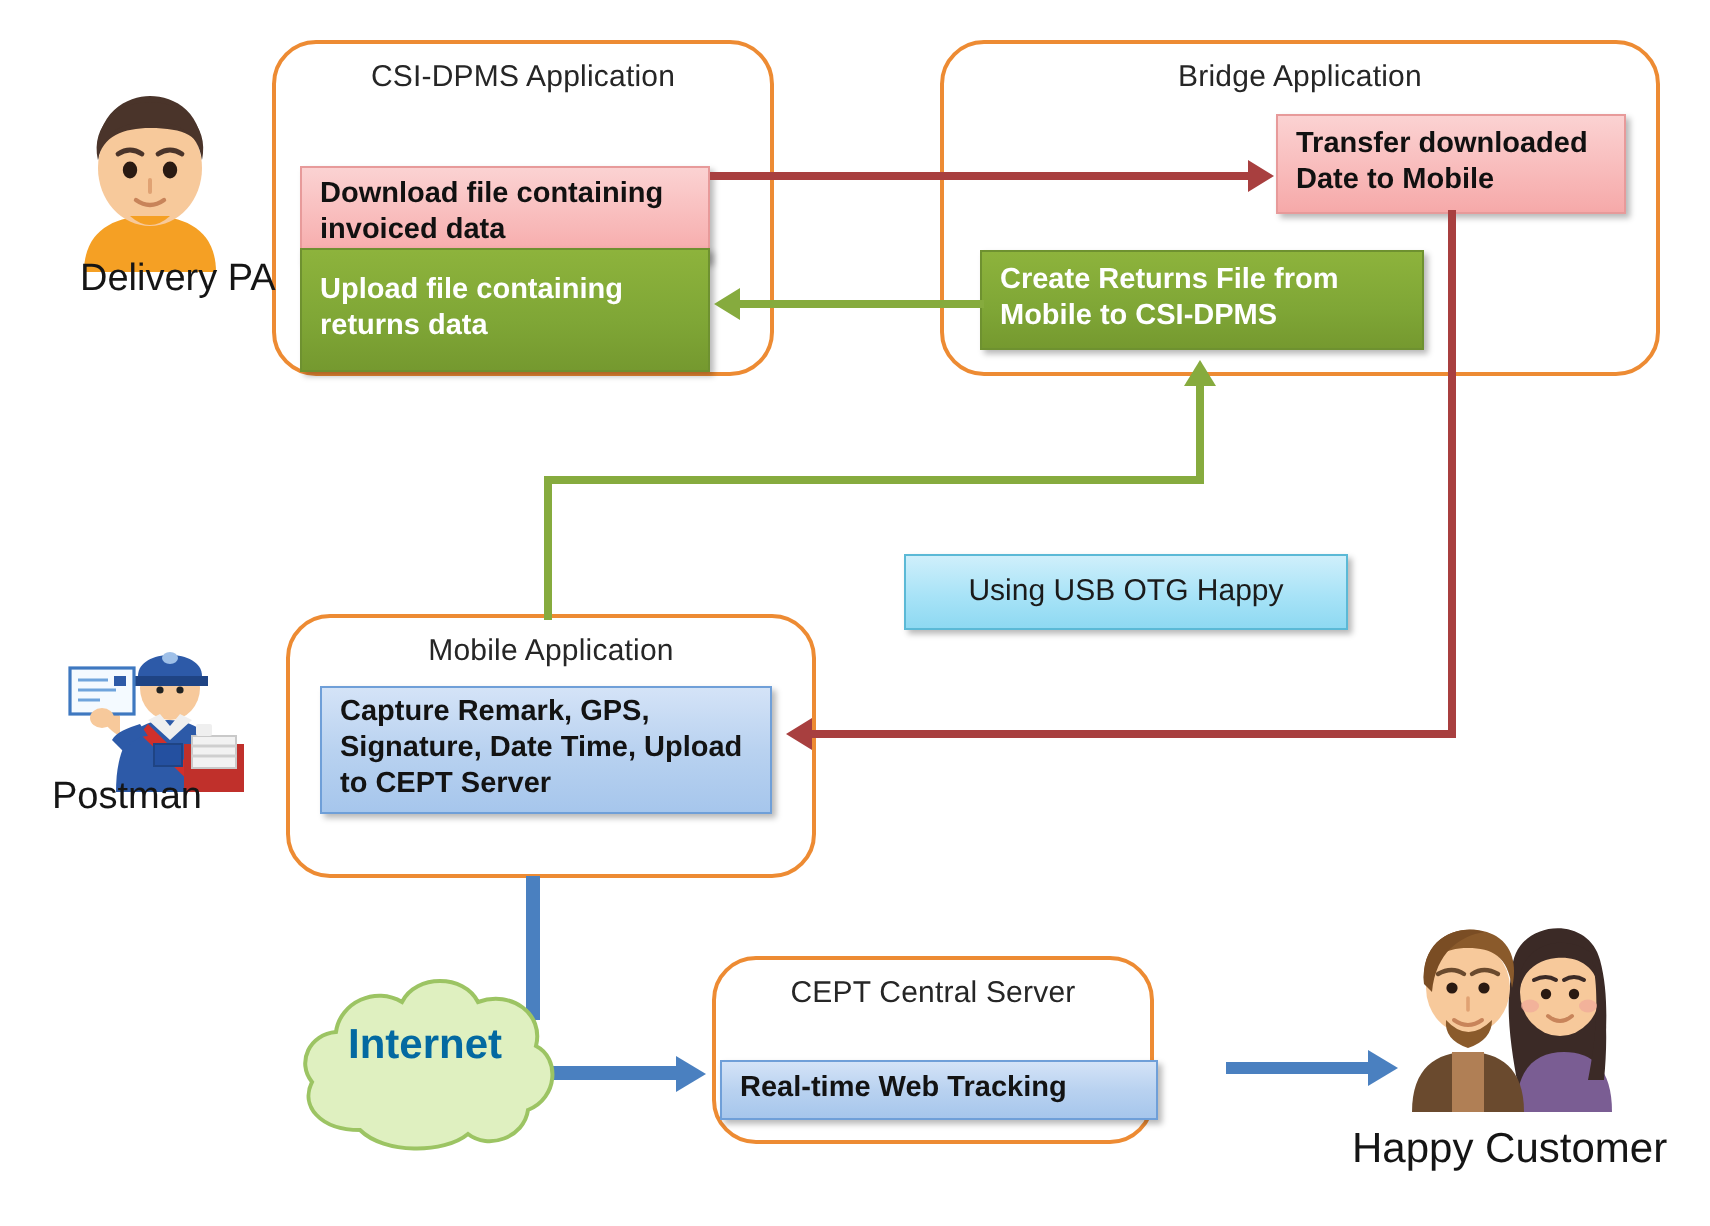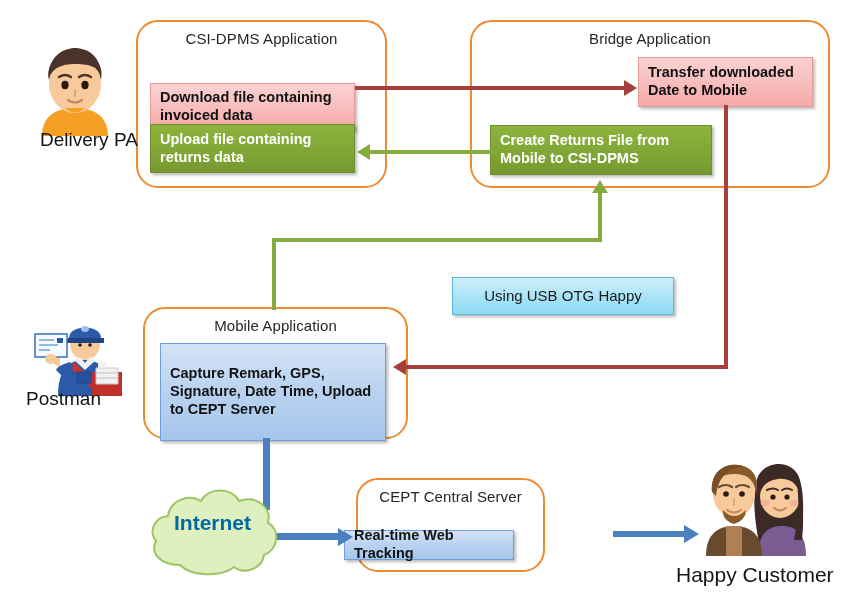--- a/index.html
+++ b/index.html
@@ -76,49 +76,49 @@
 <div class="stage">
 
   <div class="container" style="left:136px;top:20px;width:251px;height:168px;">
     <div class="container-title">CSI-DPMS Application</div>
   </div>
 
   <div class="pbox pink" style="left:150px;top:57px;width:205px;height:48px;margin-top:26px;">
     <span>Download  file containing invoiced data</span>
   </div>
 
-  <div class="pbox green" style="left:150px;top:124px;width:205px;height:49px;">
+  <div class="pbox green" style="left:150px;top:124px;width:205px;height:62px;">
     <span>Upload file containing returns data</span>
   </div>
 
   <div class="container" style="left:470px;top:20px;width:360px;height:168px;">
     <div class="container-title">Bridge Application</div>
   </div>
 
   <div class="pbox pink" style="left:638px;top:57px;width:175px;height:50px;">
     <span>Transfer downloaded Date to Mobile</span>
   </div>
 
   <div class="pbox green" style="left:490px;top:125px;width:222px;height:50px;">
     <span>Create Returns File from Mobile to CSI-DPMS</span>
   </div>
 
   <div class="container" style="left:143px;top:307px;width:265px;height:132px;">
     <div class="container-title">Mobile Application</div>
   </div>
 
-  <div class="pbox blue" style="left:160px;top:343px;width:226px;height:98px;">
+  <div class="pbox blue" style="left:160px;top:343px;width:226px;height:64px;">
     <span>Capture Remark, GPS, Signature, Date Time, Upload to CEPT Server</span>
   </div>
 
-  <div class="container" style="left:356px;top:478px;width:189px;height:94px;">
+  <div class="container" style="left:356px;top:478px;width:221px;height:94px;">
     <div class="container-title">CEPT Central Server</div>
   </div>
 
-  <div class="pbox blue" style="left:344px;top:530px;width:170px;height:30px;">
+  <div class="pbox blue" style="left:360px;top:530px;width:219px;height:30px;">
     <span>Real-time Web Tracking</span>
   </div>
 
   <div class="pbox cyan" style="left:452px;top:277px;width:222px;height:38px;">
     <span>Using USB OTG Happy</span>
   </div>
 
   <div class="line lh red" style="left:355px;top:86px;width:270px;"></div>
   <div class="arrow ar-right-red" style="left:624px;top:80px;"></div>
 

